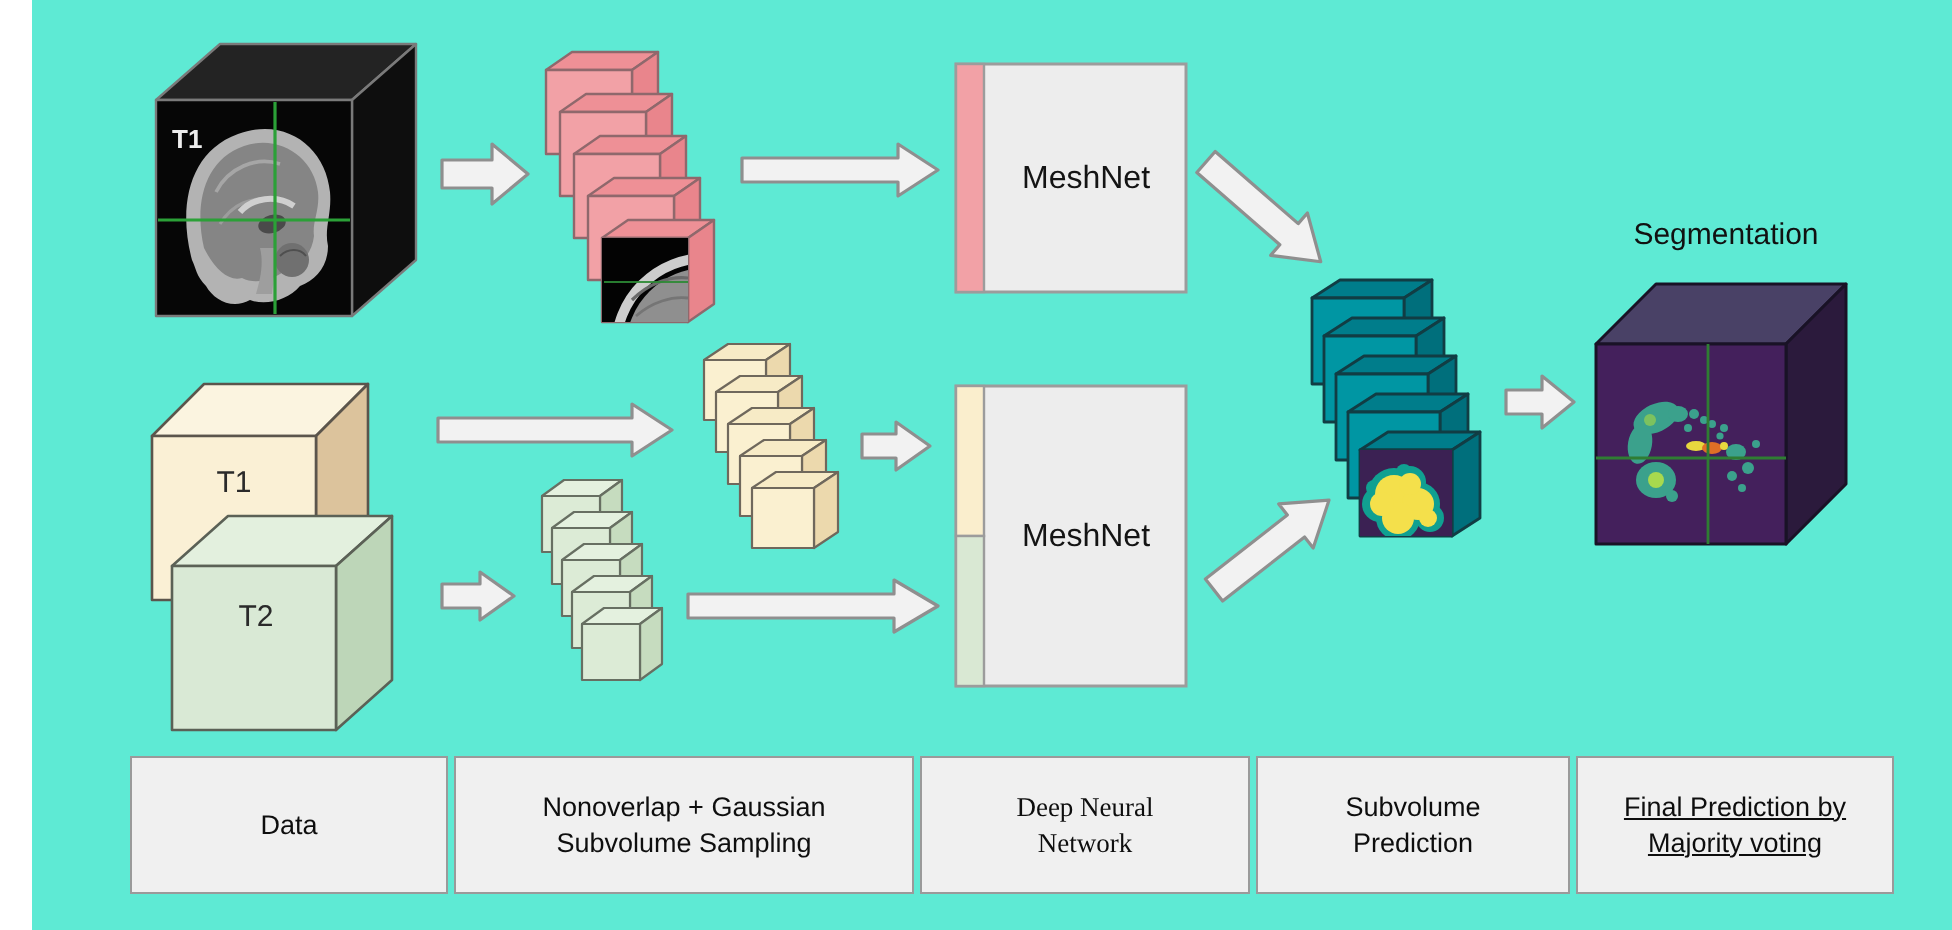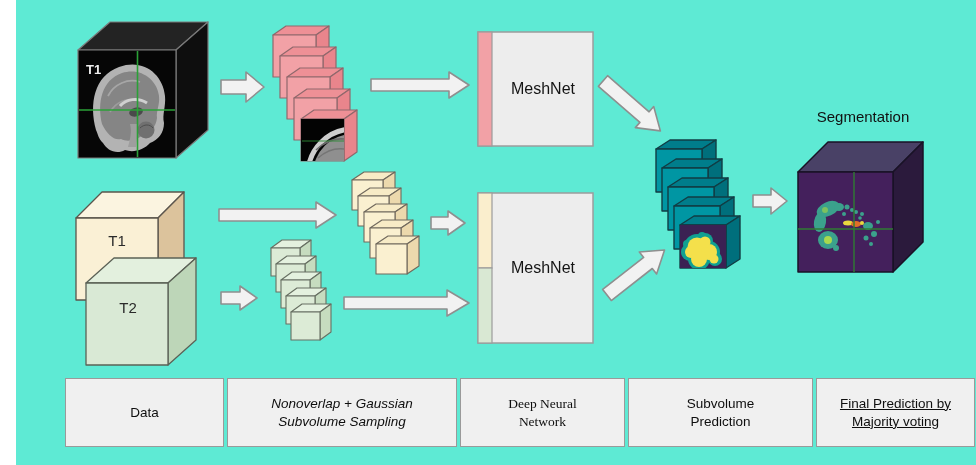--- a/index.html
+++ b/index.html
@@ -6,24 +6,24 @@
   .canvas{position:relative;width:976px;height:465px;background:#5eead4;
           font-family:"Liberation Sans",sans-serif;overflow:hidden;margin-left:16px;}
   .canvas svg{position:absolute;left:0;top:0;}
   .stages{position:absolute;left:49px;top:378px;display:flex;gap:3px;}
   .stage{height:69px;background:#f0f0f0;border:1.6px solid #9a9a9a;
          box-sizing:border-box;display:flex;align-items:center;justify-content:center;
          text-align:center;font-size:13.5px;font-weight:500;color:#0e0e0e;line-height:1.32;}
   .stage span{display:inline-block;}
   .stage:nth-child(1){width:159px;}
   .stage:nth-child(2){width:230px;}
-  .stage:nth-child(2) span{max-width:190px;font-style:italic;}
+  .stage:nth-child(2) span{max-width:190px;}
   .stage:nth-child(3){width:165px;}
   .stage:nth-child(3) span{max-width:110px;font-family:Liberation Serif, serif;}
-  .stage:nth-child(4){width:185px;}
+  .stage:nth-child(4){width:157px;}
   .stage:nth-child(4) span{max-width:110px;}
   .stage:nth-child(5){width:159px;}
   .stage:nth-child(5) span{max-width:132px;text-decoration:underline;}
   text{font-family:"Liberation Sans",sans-serif;}
 </style>
 </head>
 <body>
 
 <div class="canvas">
 

